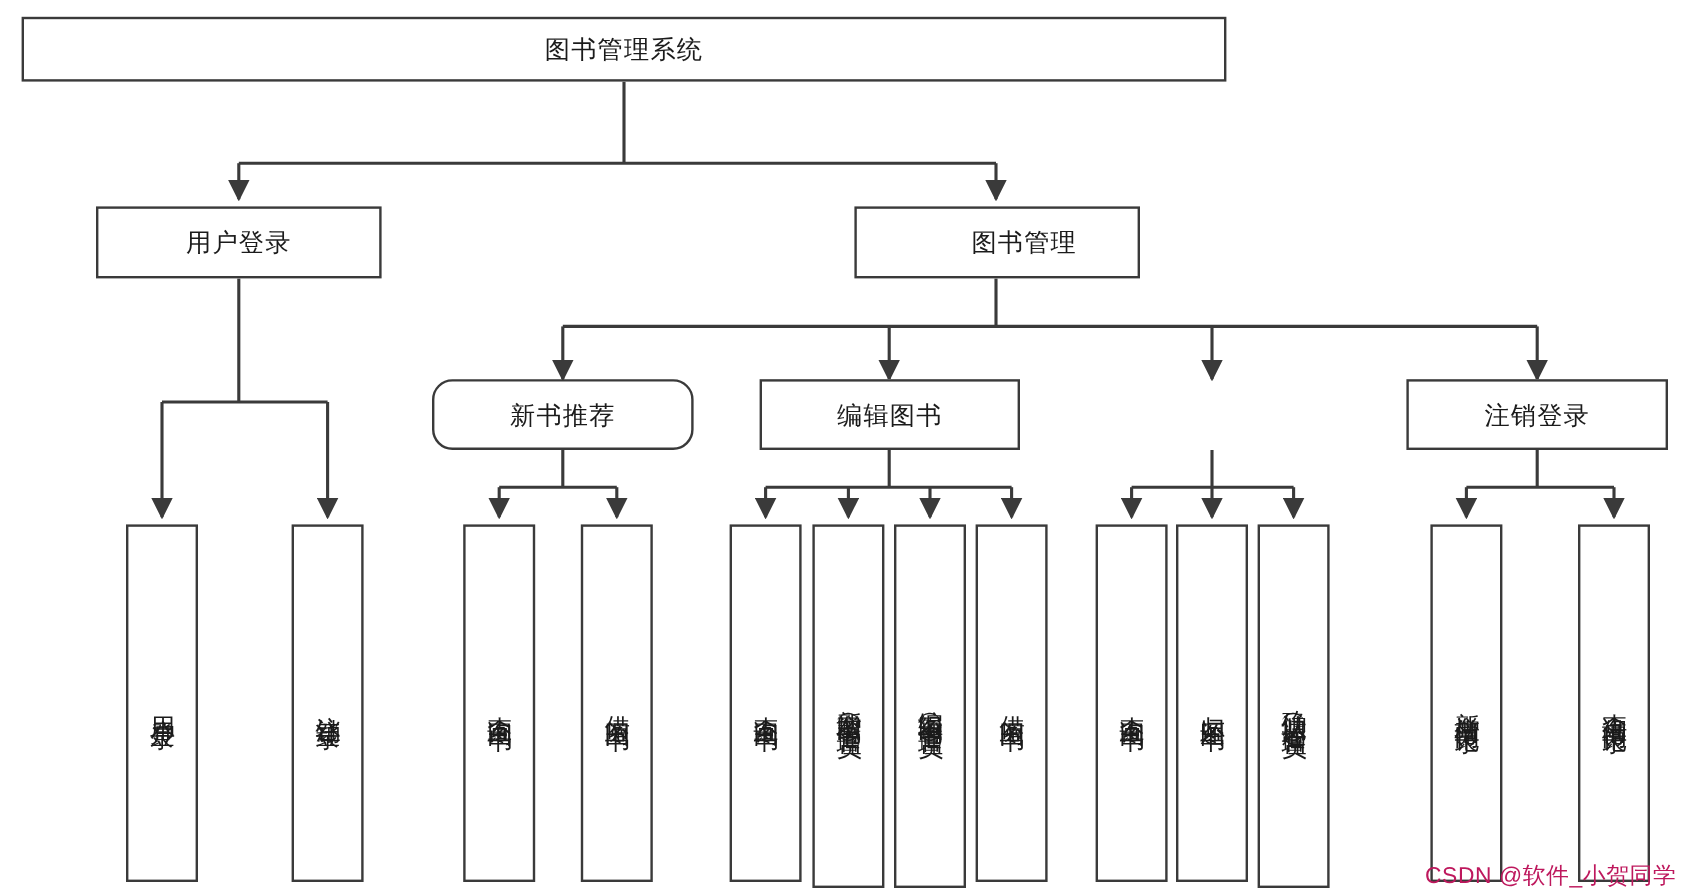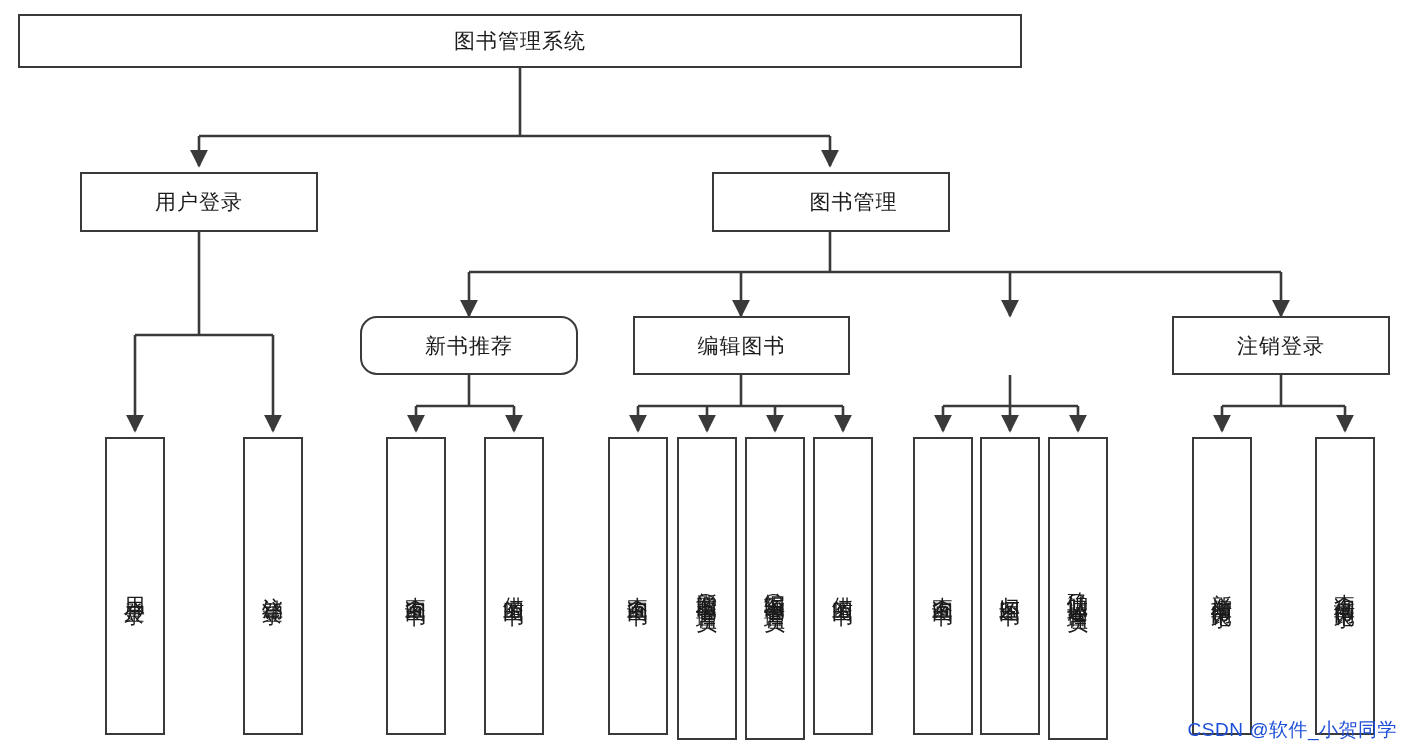--- a/index.html
+++ b/index.html
@@ -54,21 +54,21 @@
     white-space: nowrap;
   }
   .label {
     display: block;
   }
   #watermark {
     position: absolute;
     right: 8px;
     bottom: 4px;
     font-size: 19px;
-    color: #1d4ed8;
+    color: #be185d;
     letter-spacing: 0.5px;
     white-space: nowrap;
     user-select: none;
   }
 </style>
 </head>
 <body>
 
 <div id="canvas">
 

